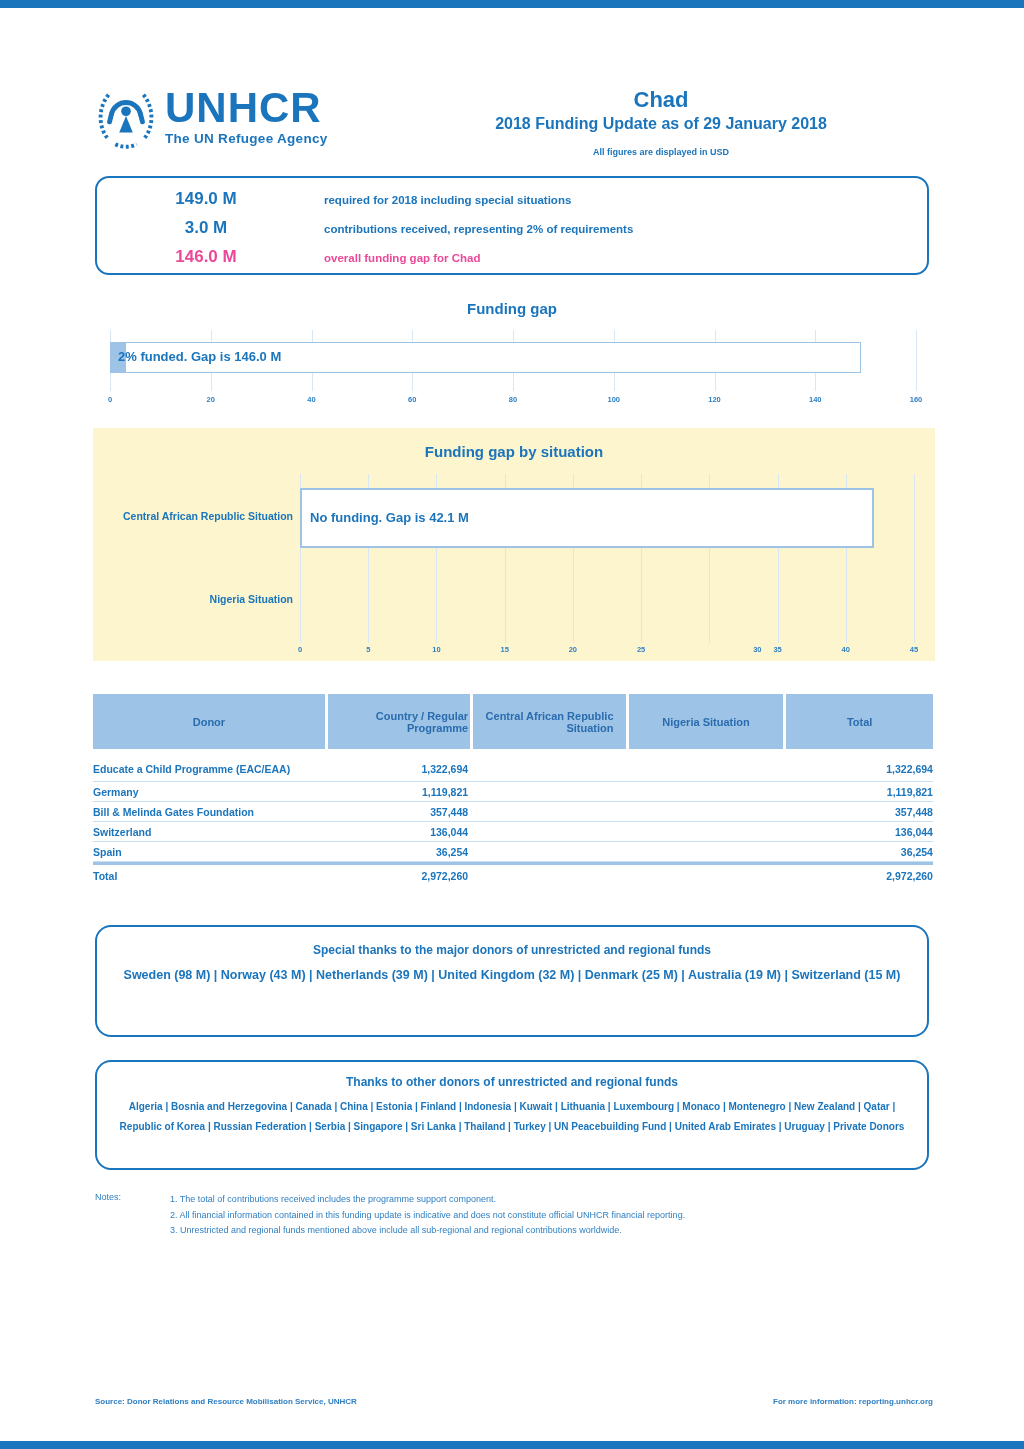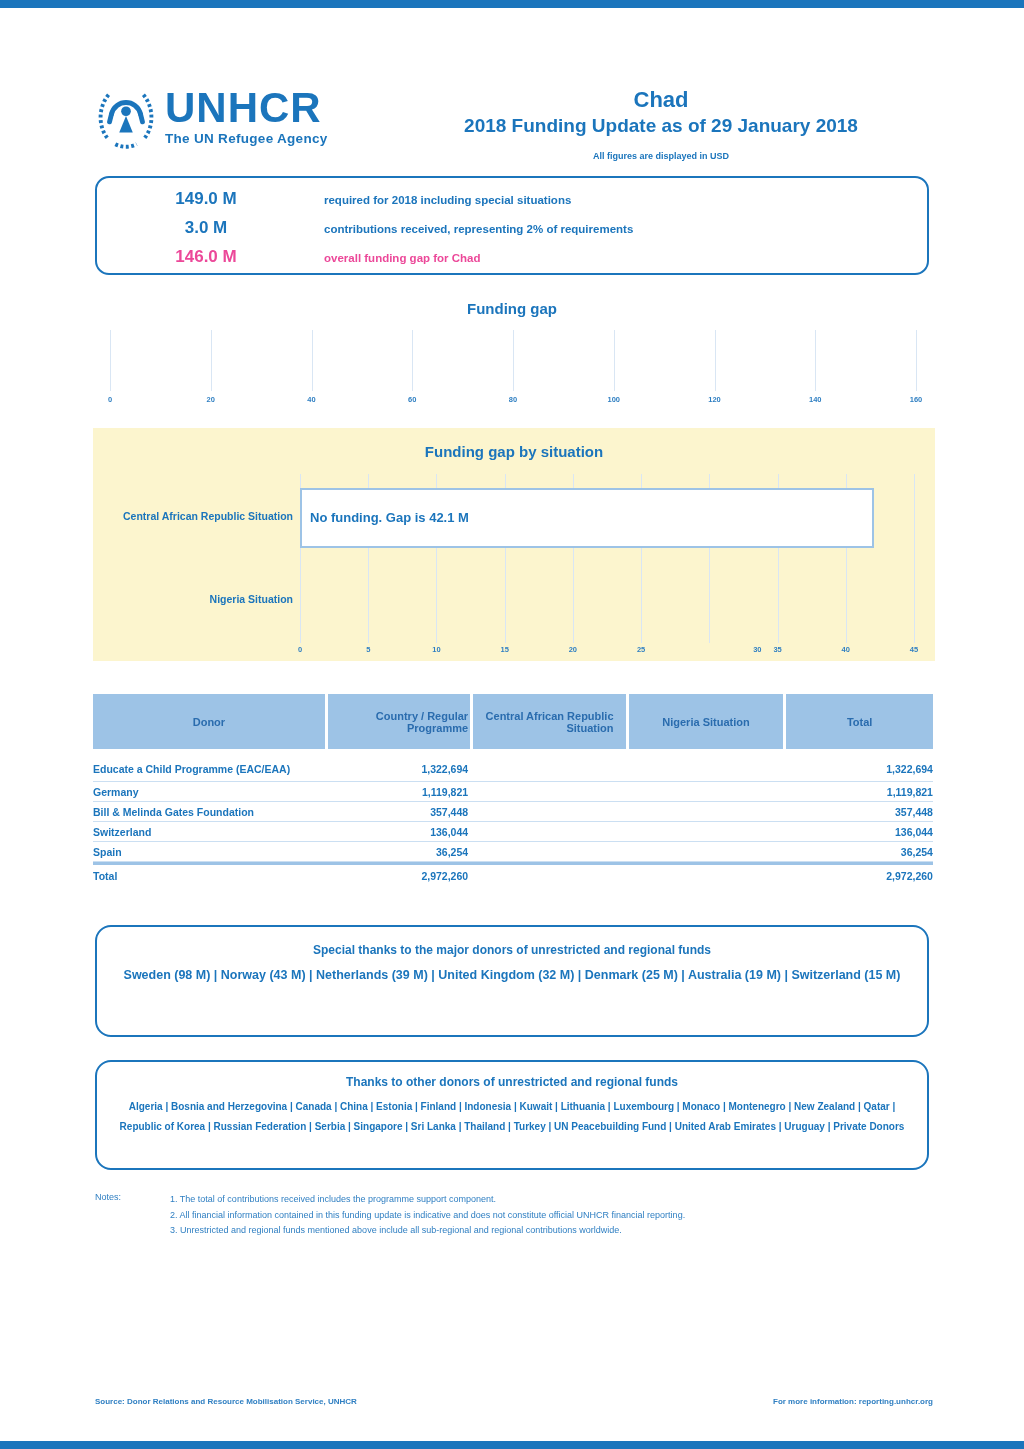--- a/index.html
+++ b/index.html
@@ -11,21 +11,21 @@
 
   
   .hdr{position:absolute;top:88px;left:95px;right:89px;display:flex;}
   .logo{display:flex;align-items:flex-start;width:262px;}
   .logo svg{flex:none;}
   .logo-txt{margin-left:8px;}
   .logo-name{font-size:42px;line-height:0.95;letter-spacing:1px;}
   .logo-tag{font-size:13.5px;margin-top:3px;letter-spacing:0.3px;}
   .title-block{flex:1;text-align:center;padding-left:30px;}
   .doc-title{font-size:22px;margin:0;line-height:1.1;}
-  .doc-sub{font-size:19px;margin-top:3px;}
+  .doc-sub{font-size:16px;margin-top:3px;}
   .doc-note{font-size:9px;margin-top:14px;}
 
   
   .summary{position:absolute;top:176px;left:95px;width:834px;height:99px;border:2px solid #1B75BC;
            border-radius:14px;box-sizing:border-box;padding-top:11px;}
   .srow{display:flex;align-items:baseline;height:29px;}
   .sval{width:218px;text-align:center;font-size:17px;}
   .slabel{margin-left:9px;font-size:11.5px;}
   .red{color:#ec4899;}
 
@@ -142,20 +142,24 @@
         <i class="gridline" style="left: 0%;"></i>
         <i class="gridline" style="left: 12.5%;"></i>
         <i class="gridline" style="left: 25%;"></i>
         <i class="gridline" style="left: 37.5%;"></i>
         <i class="gridline" style="left: 50%;"></i>
         <i class="gridline" style="left: 62.5%;"></i>
         <i class="gridline" style="left: 75%;"></i>
         <i class="gridline" style="left: 87.5%;"></i>
         <i class="gridline" style="left: 100%;"></i>
       </div>
+    <div class="c1-bar" id="bar1" style="width: 93.125%;">
+      <div class="c1-funded" id="funded1" style="width: 2.01342%;"></div>
+      <span class="c1-label">2% funded. Gap is 146.0 M</span>
+    </div>
   </div>
   <div class="axis c1-axis" id="axis1">
       <span class="tick" style="left: 0%;">0</span>
       <span class="tick" style="left: 12.5%;">20</span>
       <span class="tick" style="left: 25%;">40</span>
       <span class="tick" style="left: 37.5%;">60</span>
       <span class="tick" style="left: 50%;">80</span>
       <span class="tick" style="left: 62.5%;">100</span>
       <span class="tick" style="left: 75%;">120</span>
       <span class="tick" style="left: 87.5%;">140</span>

